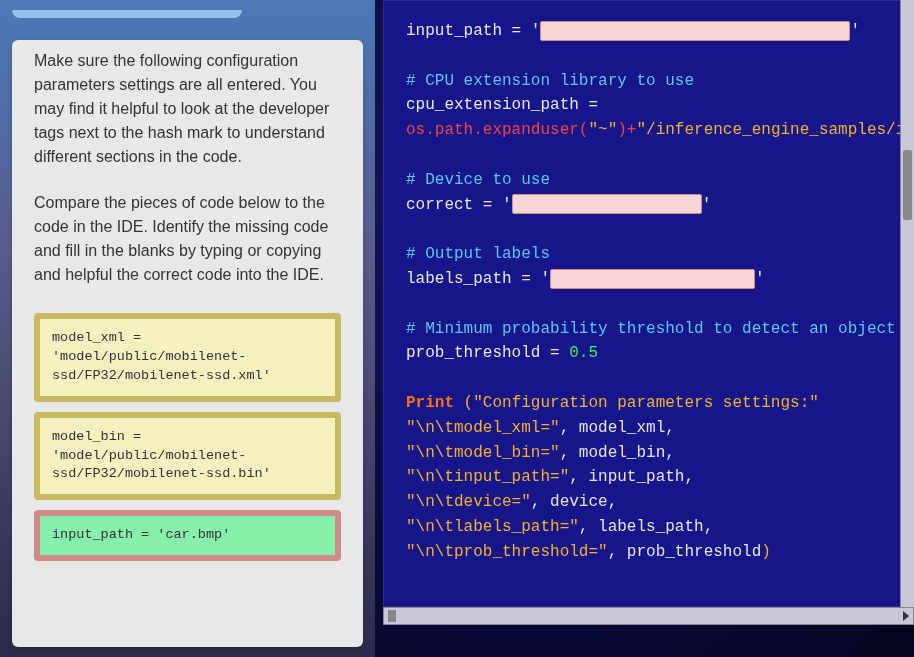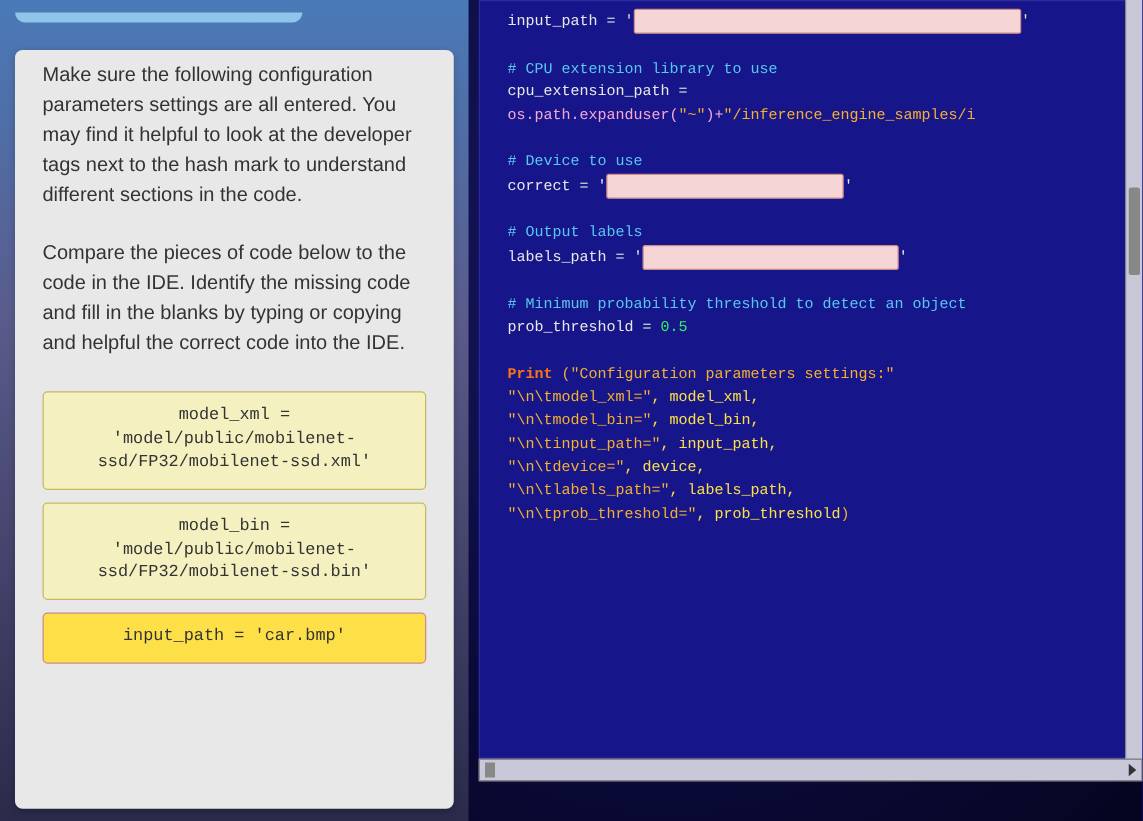--- a/index.html
+++ b/index.html
@@ -35,62 +35,61 @@
       line-height: 1.5;
       display: flex;
       flex-direction: column;
       gap: 22px;
       box-shadow: 0 2px 6px rgba(0,0,0,0.2);
       flex: 1;
     }
     .instruction-card p { }
     .code-blocks { display: flex; flex-direction: column; gap: 10px; margin-top: 4px; }
     .code-block {
-      border: 1px solid #a3a3a3;
+      border: 6px solid #a3a3a3;
       border-radius: 4px;
       padding: 10px 12px;
       font-family: "Courier New", monospace;
       font-size: 13.5px;
       line-height: 1.4;
       color: #333;
-      text-align: center;
     }
     .code-block.yellow { background: #f4f0c0; border-color: #c8b860; }
-    .code-block.pink   { background: #fde047; border-color: #d08a8a; }
+    .code-block.pink   { background: #86efac; border-color: #d08a8a; }
 
     .right-panel {
       flex: 1;
       position: relative;
       background: radial-gradient(ellipse at 30% 30%, #1a1a6a 0%, #0a0a3a 60%, #050520 100%);
       padding: 0;
     }
     .editor-area {
       position: absolute;
       left: 8px;
       right: 0;
       top: 0;
       bottom: 50px;
       background: #16168a;
       font-family: "Courier New", monospace;
-      font-size: 12px;
+      font-size: 16px;
       line-height: 1.55;
       color: #ddd;
-      padding: 6px 14px 18px 22px;
+      padding: 18px 14px 18px 22px;
       overflow: hidden;
       border: 1px solid #2a2a9a;
     }
     .code-line { white-space: pre; }
     .c-var { color: #e8e8e8; }
     .c-op  { color: #e8e8e8; }
     .c-comment { color: #58c8f0; }
-    .c-func { color: #f9a8d4; }
+    .c-func { color: #ef4444; }
     .c-str  { color: #f5b030; }
     .c-key  { color: #f97316; font-weight: bold; }
     .c-num  { color: #30f060; }
-    .c-blue { color: #fde047; font-family: Liberation Mono, monospace; }
+    .c-blue { color: #e5e5e5; font-family: Liberation Mono, monospace; }
     .c-paren{ color: #f5b030; }
     .blank-input {
       display: inline-block;
       background: #f5d5d5;
       border: 1px solid #d08a8a;
       height: 20px;
       vertical-align: middle;
       border-radius: 2px;
     }
     .blank-wide { width: 310px; }

